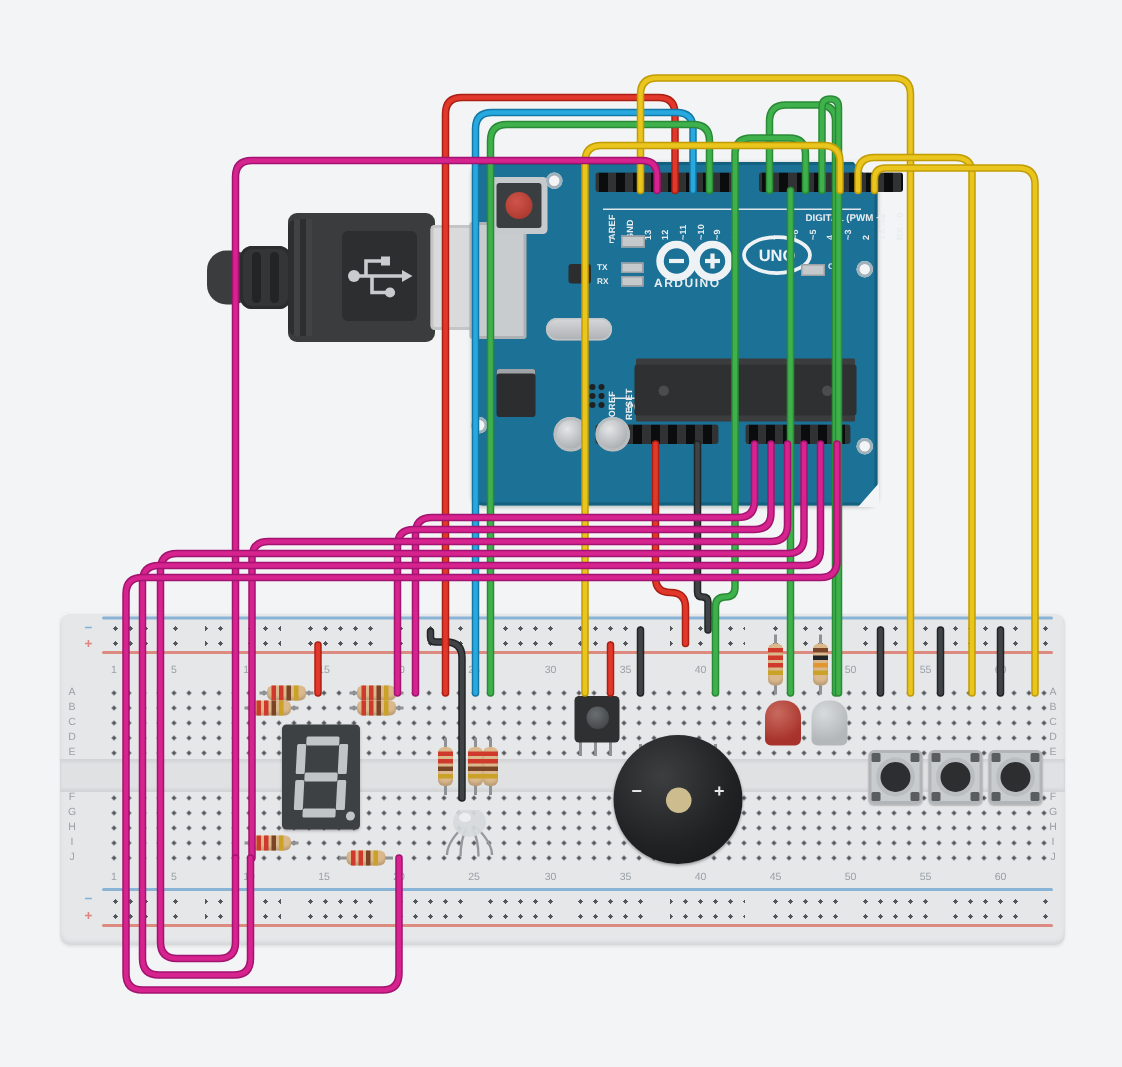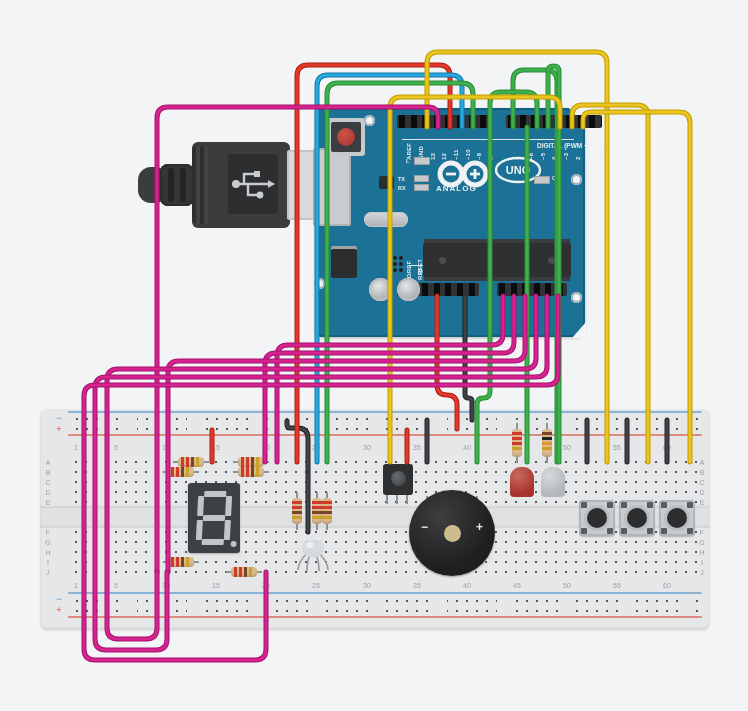--- a/index.html
+++ b/index.html
@@ -209,21 +209,21 @@
       <div class="abs" style="left:10px;top:10px;width:18px;height:18px;border-radius:50%;background:radial-gradient(circle at 40% 35%,#d0544a,#a33227);"></div>
     </div>
 
     <svg class="abs" style="left:120px;top:52px;" width="60" height="30" viewBox="0 0 60 30">
       <circle cx="16" cy="14" r="11" fill="none" stroke="#eef2f4" stroke-width="5"></circle>
       <circle cx="40" cy="14" r="11" fill="none" stroke="#eef2f4" stroke-width="5"></circle>
       <rect x="11" y="12.6" width="10" height="2.8" fill="#eef2f4"></rect>
       <rect x="35" y="12.6" width="10" height="2.8" fill="#eef2f4"></rect>
       <rect x="38.6" y="9" width="2.8" height="10" fill="#eef2f4"></rect>
     </svg>
-    <div class="boardtxt" style="left:121px;top:76px;font-size:8px;font-weight:bold;letter-spacing:1px;">ANALOG</div>
+    <div class="boardtxt" style="left:121px;top:76px;font-size:8px;font-weight:bold;letter-spacing:1px;">ARDUINO</div>
     <svg class="abs" style="left:178px;top:48px;" width="50" height="28" viewBox="0 0 50 28">
       <ellipse cx="25" cy="14" rx="22" ry="12" fill="none" stroke="#eef2f4" stroke-width="2.5"></ellipse>
       <text x="25" y="18" text-anchor="middle" font-family="Liberation Sans, sans-serif" font-size="11" font-weight="bold" fill="#eef2f4">UNO</text>
     </svg>
 
     <div class="ledrect" style="left:219px;top:68px;width:14px;height:6px;"></div>
     <div class="boardtxt" style="left:237px;top:67px;font-size:5.5px;font-weight:bold;">ON</div>
 
     <div class="boardtxt" style="left:91px;top:50px;font-size:5.5px;font-weight:bold;">L</div>
     <div class="ledrect" style="left:99px;top:49px;width:14px;height:6px;"></div>

